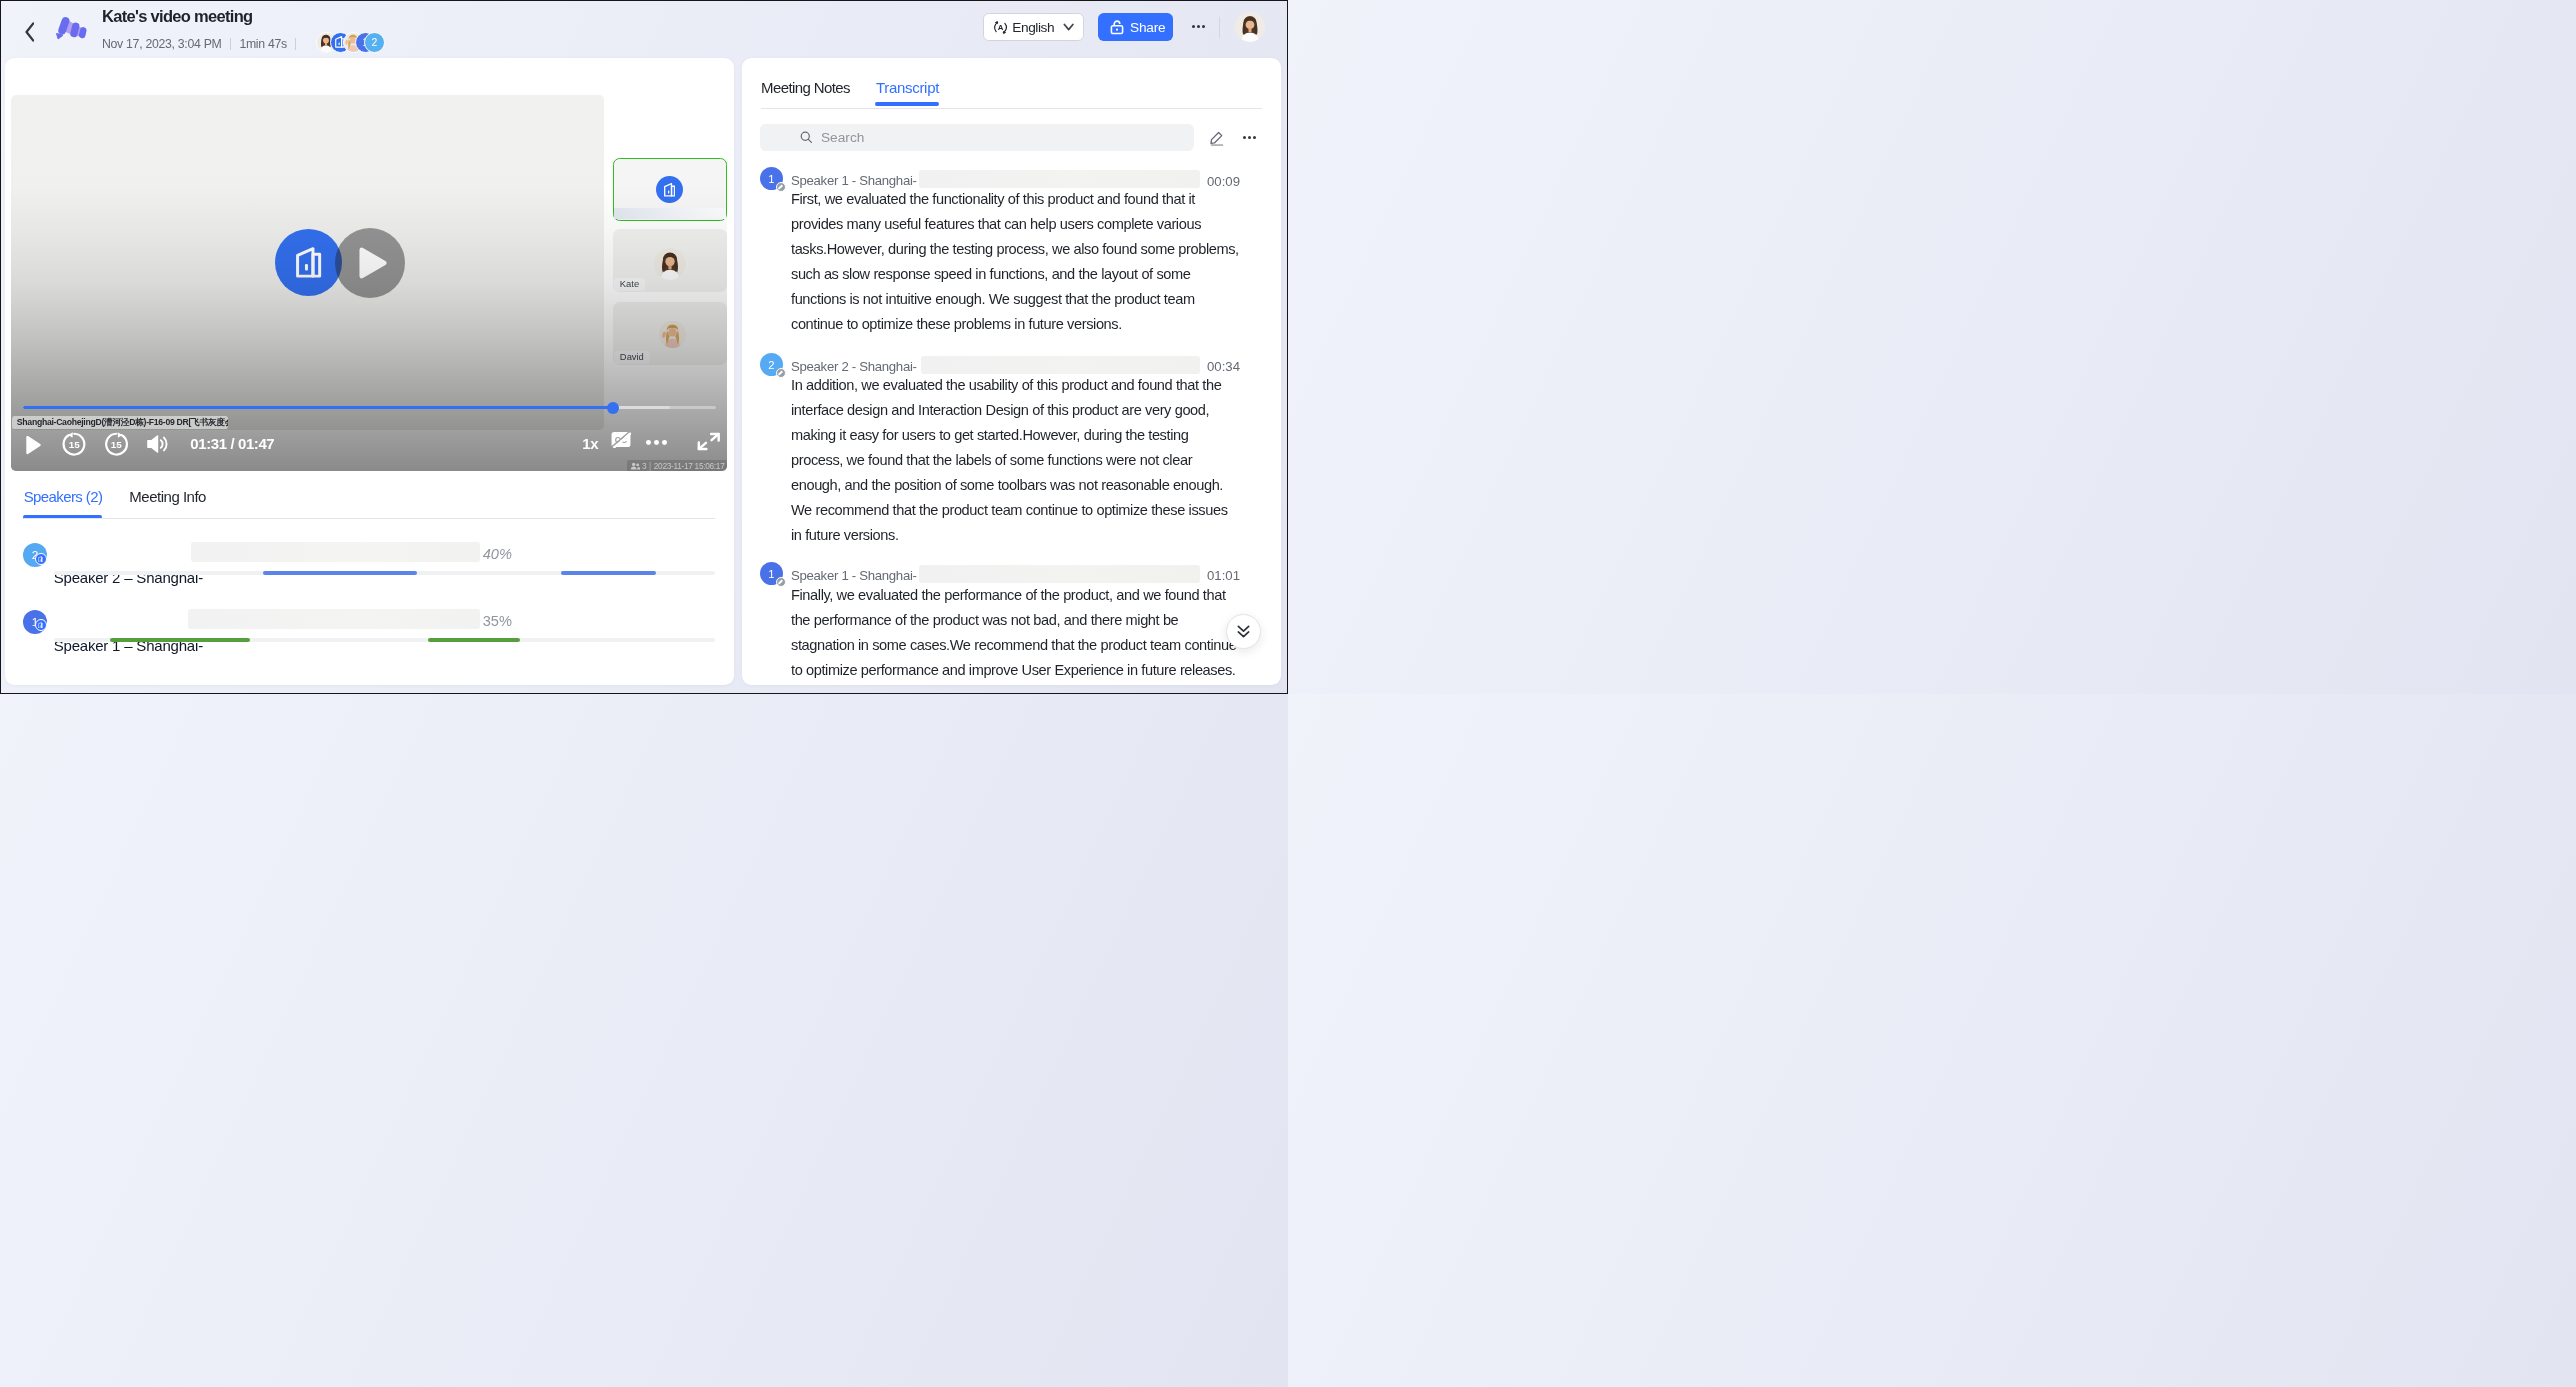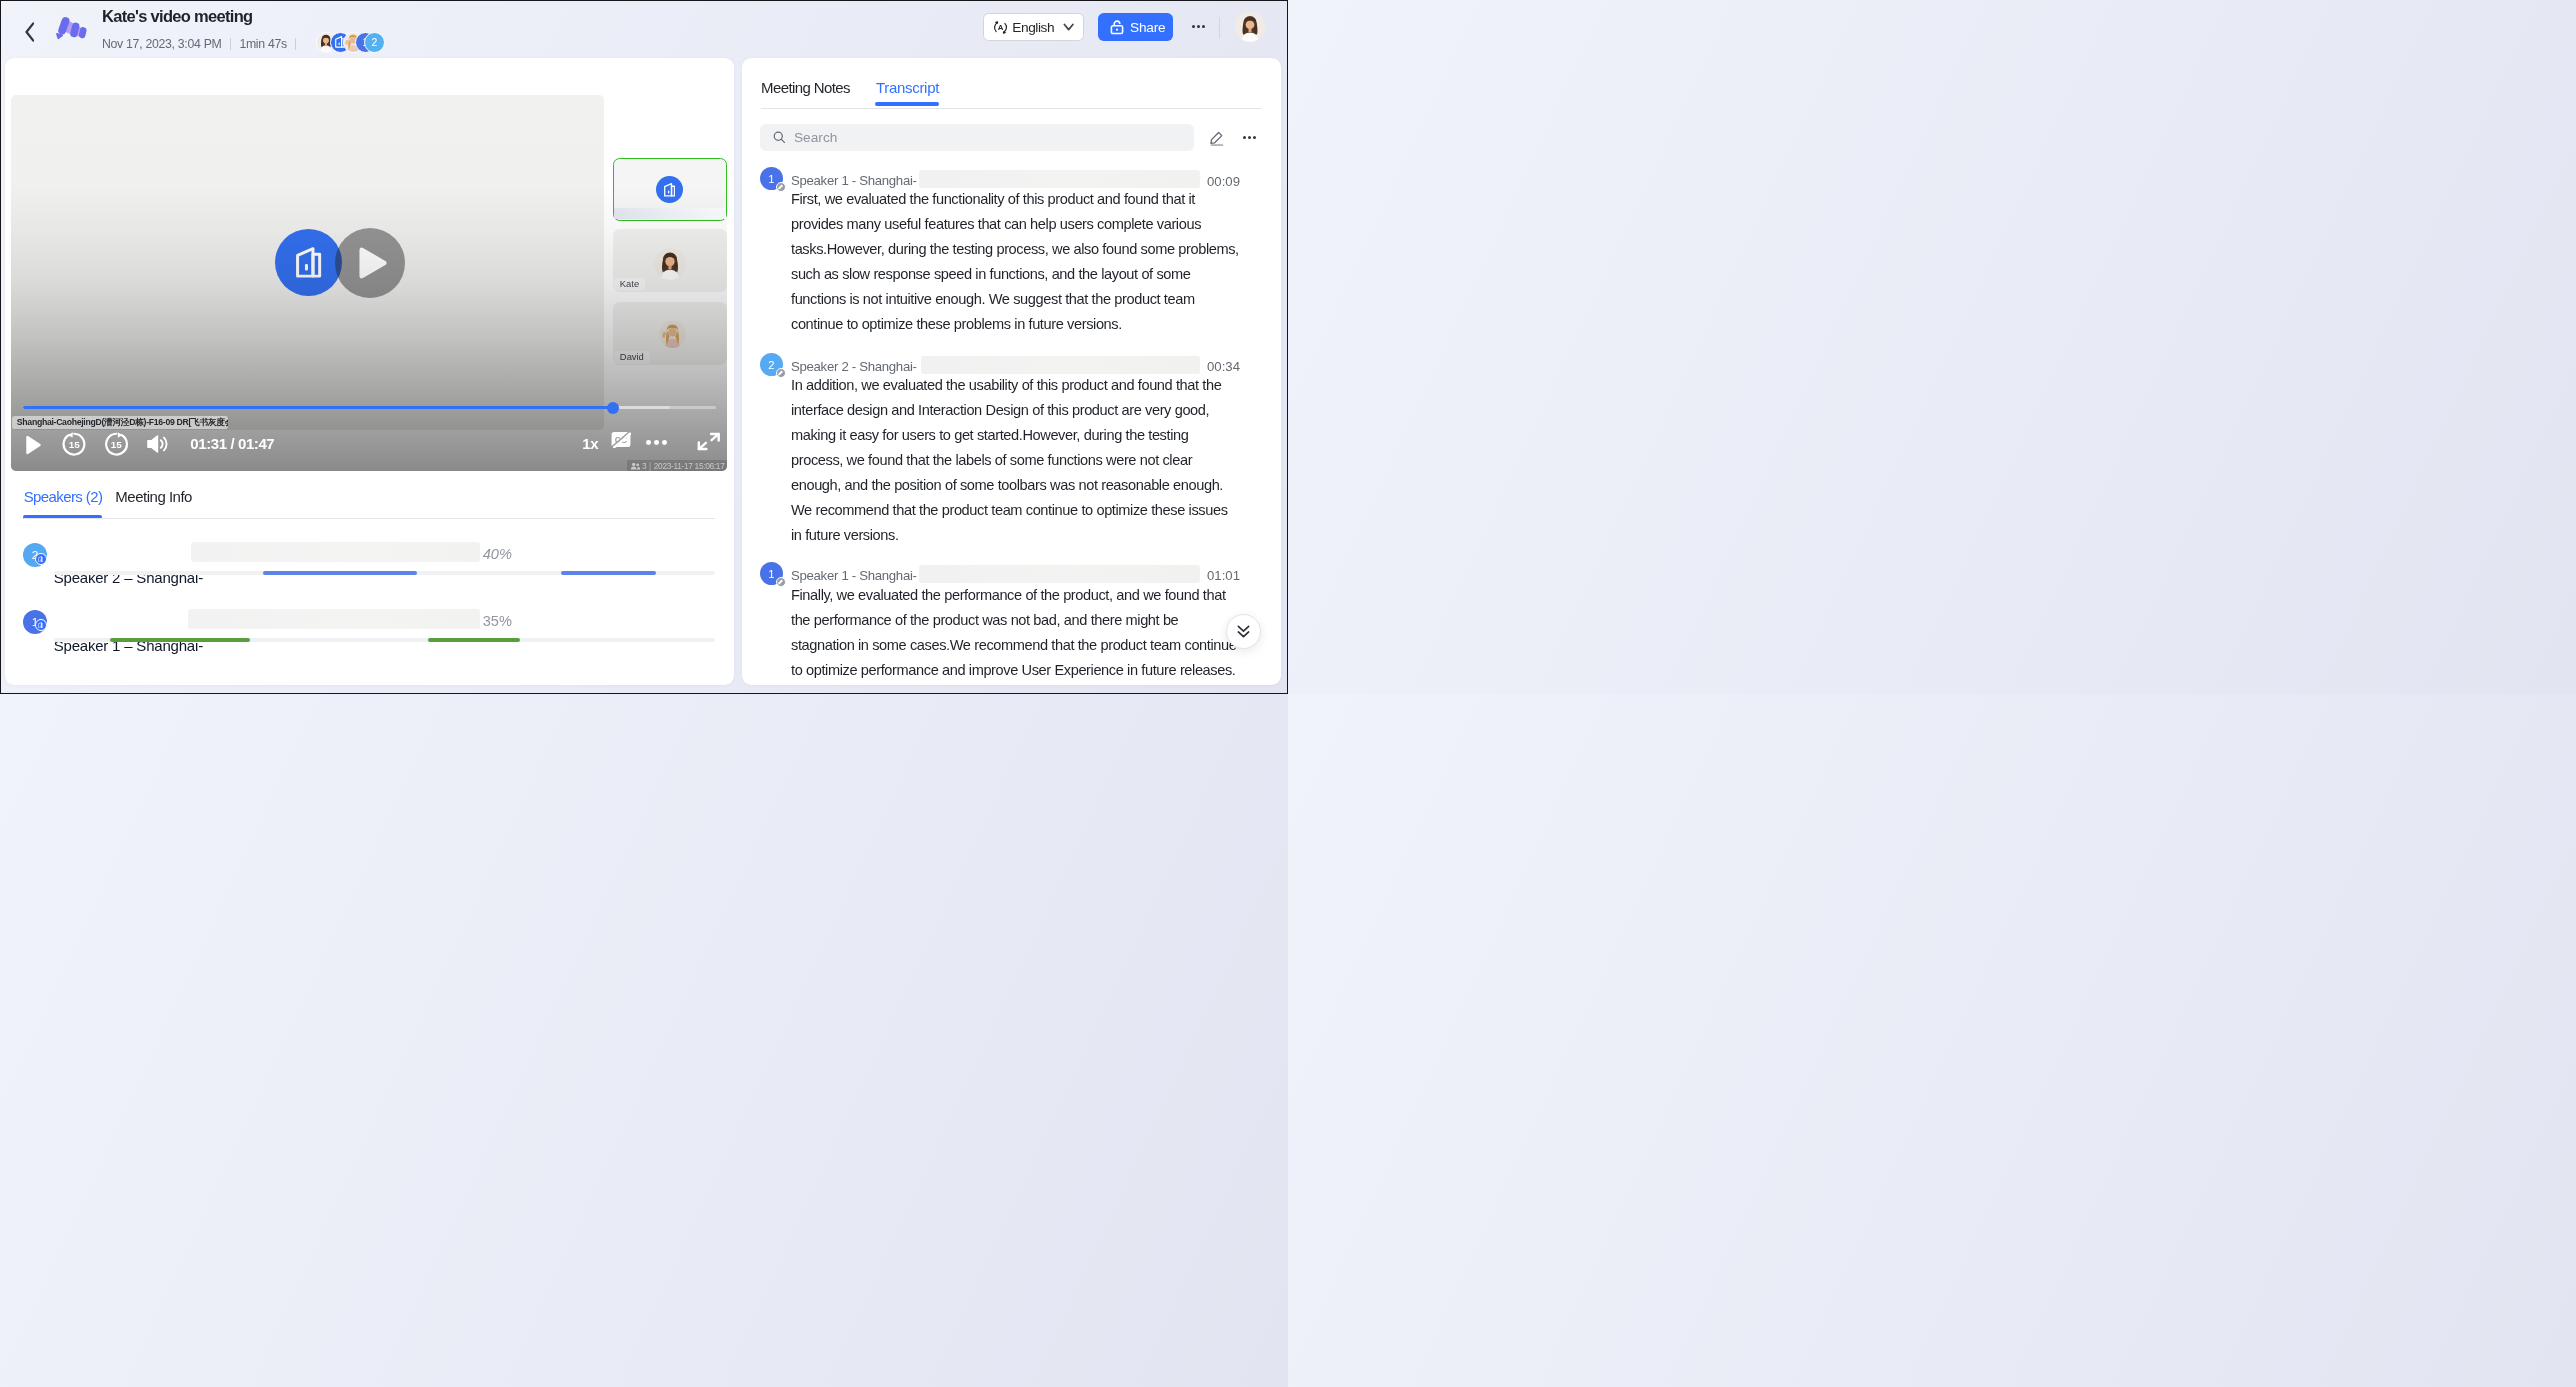--- a/index.html
+++ b/index.html
@@ -73,21 +73,21 @@
   .redact { position:absolute; background:linear-gradient(90deg,#f1f2f1,#f4f5f3 60%,#f2f3f1); border-radius:2.8px; }
   .pct { position:absolute; font-size:14.6px; color:#9095a0; }
   .strack { position:absolute; left:49px; width:661px; height:4.2px; border-radius:2.4px; background:#f0f1f2; }
   .seg { position:absolute; top:0; height:4.2px; border-radius:2.4px; }
 
   
   #rightcard { left:742px; top:58px; width:539px; height:627px; }
   #rtabs { position:absolute; left:19px; top:21px; font-size:15px; }
   #rdivider { position:absolute; left:19.3px; top:50px; width:501px; height:0.9px; background:#e3e5e9; }
   #runderline { position:absolute; left:133px; top:44px; width:64px; height:3.8px; border-radius:1.9px; background:#3370ff; }
-  #search { position:absolute; left:18px; top:66px; width:434px; height:27px; background:#f1f2f4; border-radius:5.7px; display:flex; align-items:center; color:#8f959e; font-size:13.7px; }
+  #search { position:absolute; left:18px; top:66px; width:434px; height:27px; background:#f1f2f4; border-radius:5.7px; display:flex; align-items:center; color:#8f959e; font-size:13.7px;padding-left:27px; }
   #rpencil { position:absolute; left:467px; top:72px; }
   #rdots { left:501px; top:78px; }
   .entry-avatar { position:absolute; left:18px; width:23px; height:23px; border-radius:50%; color:#fff; font-size:11.3px; display:flex; align-items:center; justify-content:center; }
   .badge { position:absolute; border-radius:50%; border:1.4px solid #fff; display:flex; align-items:center; justify-content:center; }
   .ehead { position:absolute; left:49px; font-size:13.2px; letter-spacing:-0.3px; color:#646a73; }
   .etime { position:absolute; right:41px; font-size:13.2px; color:#646a73; }
   .eredact { position:absolute; background:linear-gradient(90deg,#f0f1f0,#f3f4f2 55%,#f1f2f0); border-radius:2.8px; }
   .ebody { position:absolute; left:49px; width:462px; font-size:14.6px; line-height:25px; color:#1f2329; letter-spacing:-0.4px; }
   #scrollbtn { position:absolute; left:484px; top:556px; width:35px; height:35px; border-radius:50%; background:#fff; border:0.9px solid #e2e4ea; box-shadow:0 2.8px 9.4px rgba(31,35,41,0.1); display:flex; align-items:center; justify-content:center; z-index:5; }
 </style>
@@ -281,21 +281,21 @@
           <path d="M1 9.5 C1 6.6 2.6 5.6 4.6 5.6 C6.6 5.6 8.2 6.6 8.2 9.5 Z" fill="rgba(255,255,255,0.6)"></path>
           <circle cx="9.6" cy="3.6" r="1.7" fill="rgba(255,255,255,0.6)"></circle>
           <path d="M8.8 9.5 C9 7.2 10 6.3 11 6.3 C12 6.3 12.8 7.4 12.8 9.5 Z" fill="rgba(255,255,255,0.6)"></path>
         </svg>
         <span>3</span>
         <span style="margin:0 2.8px;opacity:0.7">|</span>
         <span>2023-11-17 15:06:17</span>
       </div>
     </div>
 
-    <div id="ltabs"><span style="color:#3370ff;font-weight:500;letter-spacing:-0.6px;">Speakers (2)</span><span style="margin-left:13px;color:#1f2329;letter-spacing:-0.5px;">Meeting Info</span></div>
+    <div id="ltabs"><span style="color:#3370ff;font-weight:500;letter-spacing:-0.6px;">Speakers (2)</span><span style="margin-left:27px;color:#1f2329;letter-spacing:-0.5px;">Meeting Info</span></div>
     <div id="lunderline"></div>
     <div id="ldivider"></div>
 
     <div class="srow">
       <div class="savatar" style="left:18.4px; top:485px; background:#55a9f2;">2</div>
       <div class="badge" style="left:30px; top:495px; width:12.3px; height:12.3px; background:#3370ff;">
         <svg width="5.2" height="6.6" viewBox="0 0 29 35">
           <use href="#roomicon" style="stroke-width:5"></use>
         </svg>
       </div>

